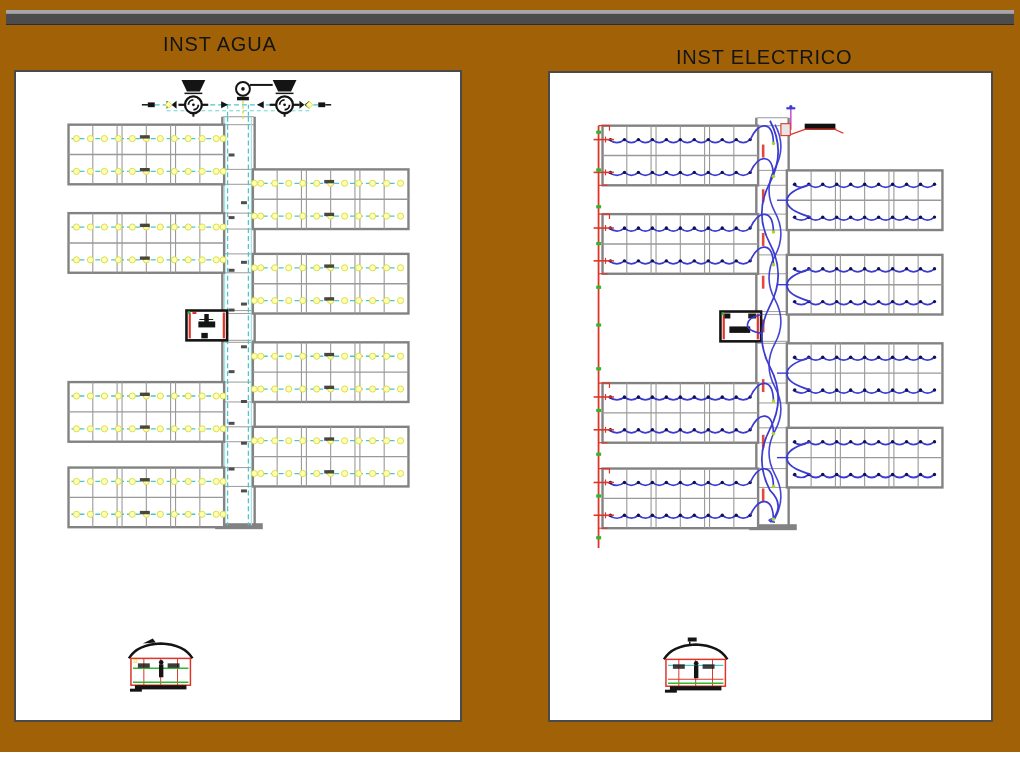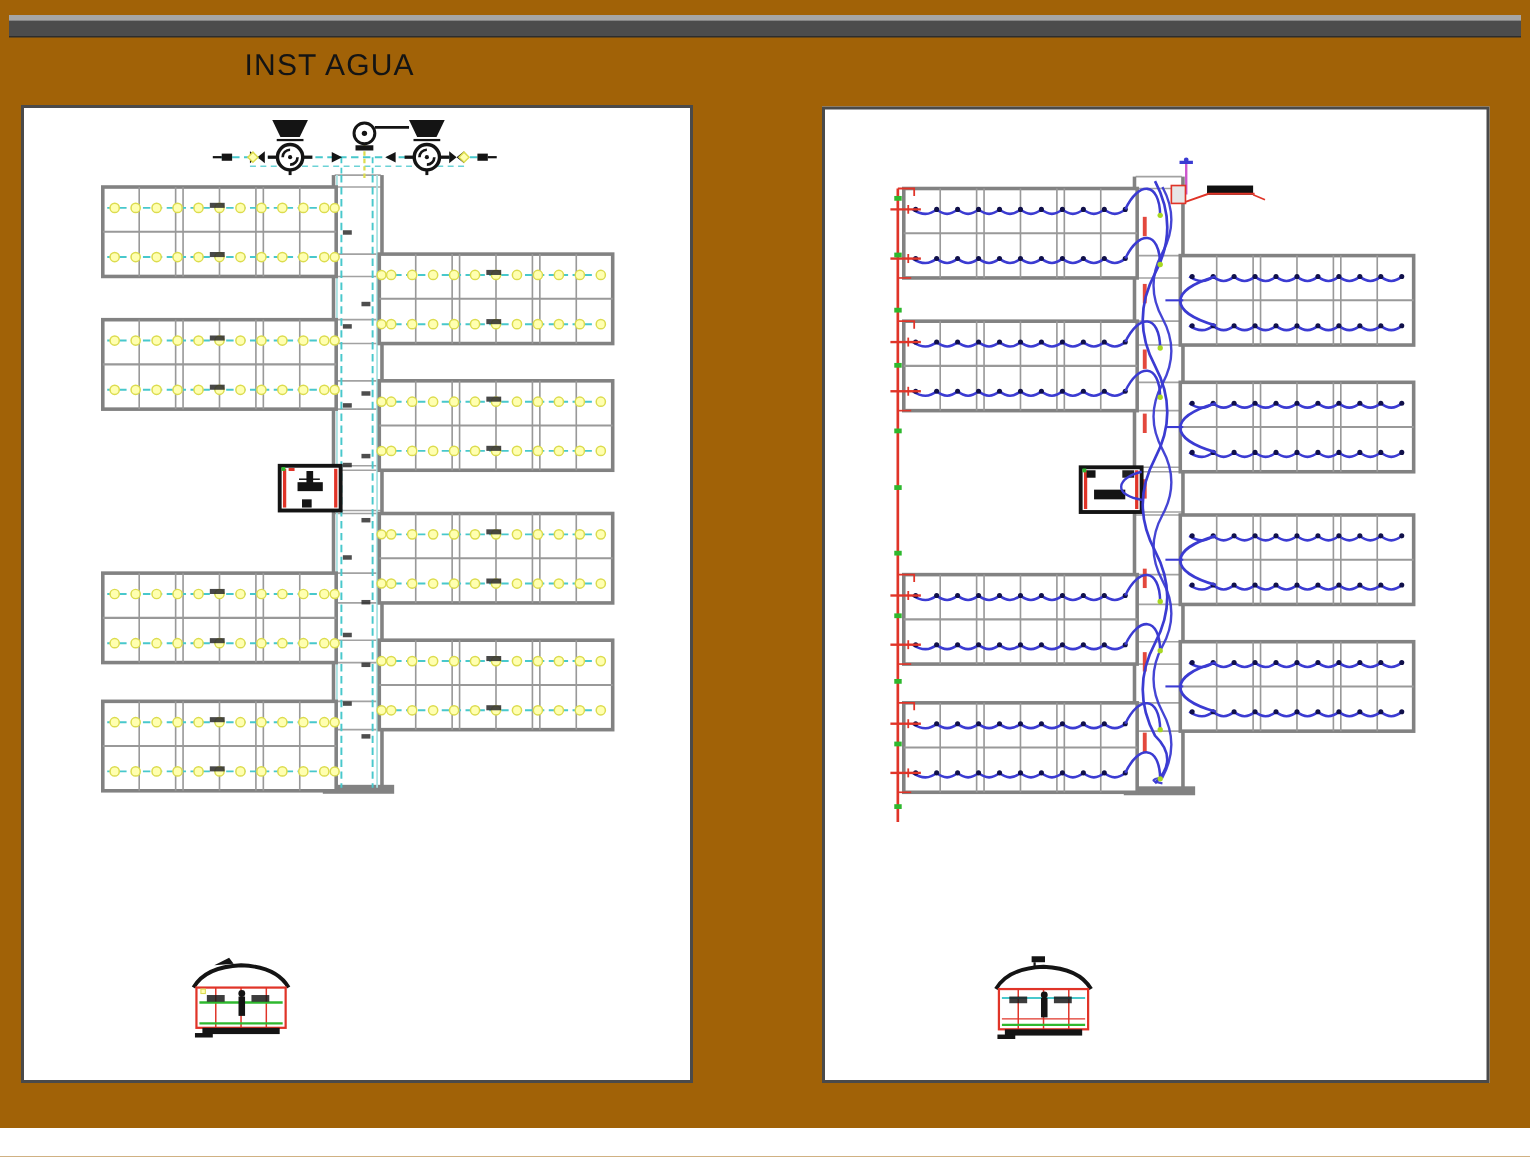--- a/index.html
+++ b/index.html
@@ -14,20 +14,21 @@
   .frame{position:absolute;border:2px solid #4a4a4a;background:#ffffff;box-sizing:border-box;}
   .frame svg{position:absolute;left:0;top:0;width:100%;height:100%;}
 </style>
 </head>
 <body>
 
 <div id="stage">
   <div class="bar top"></div>
 
   <div class="title" id="title-agua" style="left: 163px; top: 33px;">INST AGUA</div>
+  <div class="title" id="title-elec" style="left: 676px; top: 46px;">INST ELECTRICO</div>
 
   <div class="frame" id="frame-agua" style="left: 14px; top: 70px; width: 448px; height: 652px;">
     <svg id="svg-agua" preserveAspectRatio="none" viewBox="0 0 448 652">
         <g>
           <g>
             <line x1="209" y1="45" x2="240" y2="45" stroke="#a2a2a2" stroke-width="1.1"></line>
             <line x1="209" y1="53" x2="240" y2="53" stroke="#a2a2a2" stroke-width="1.1"></line>
             <line x1="209" y1="98" x2="240" y2="98" stroke="#a2a2a2" stroke-width="1.1"></line>
             <line x1="209" y1="113" x2="240" y2="113" stroke="#a2a2a2" stroke-width="1.1"></line>
             <line x1="209" y1="142" x2="240" y2="142" stroke="#a2a2a2" stroke-width="1.1"></line>

